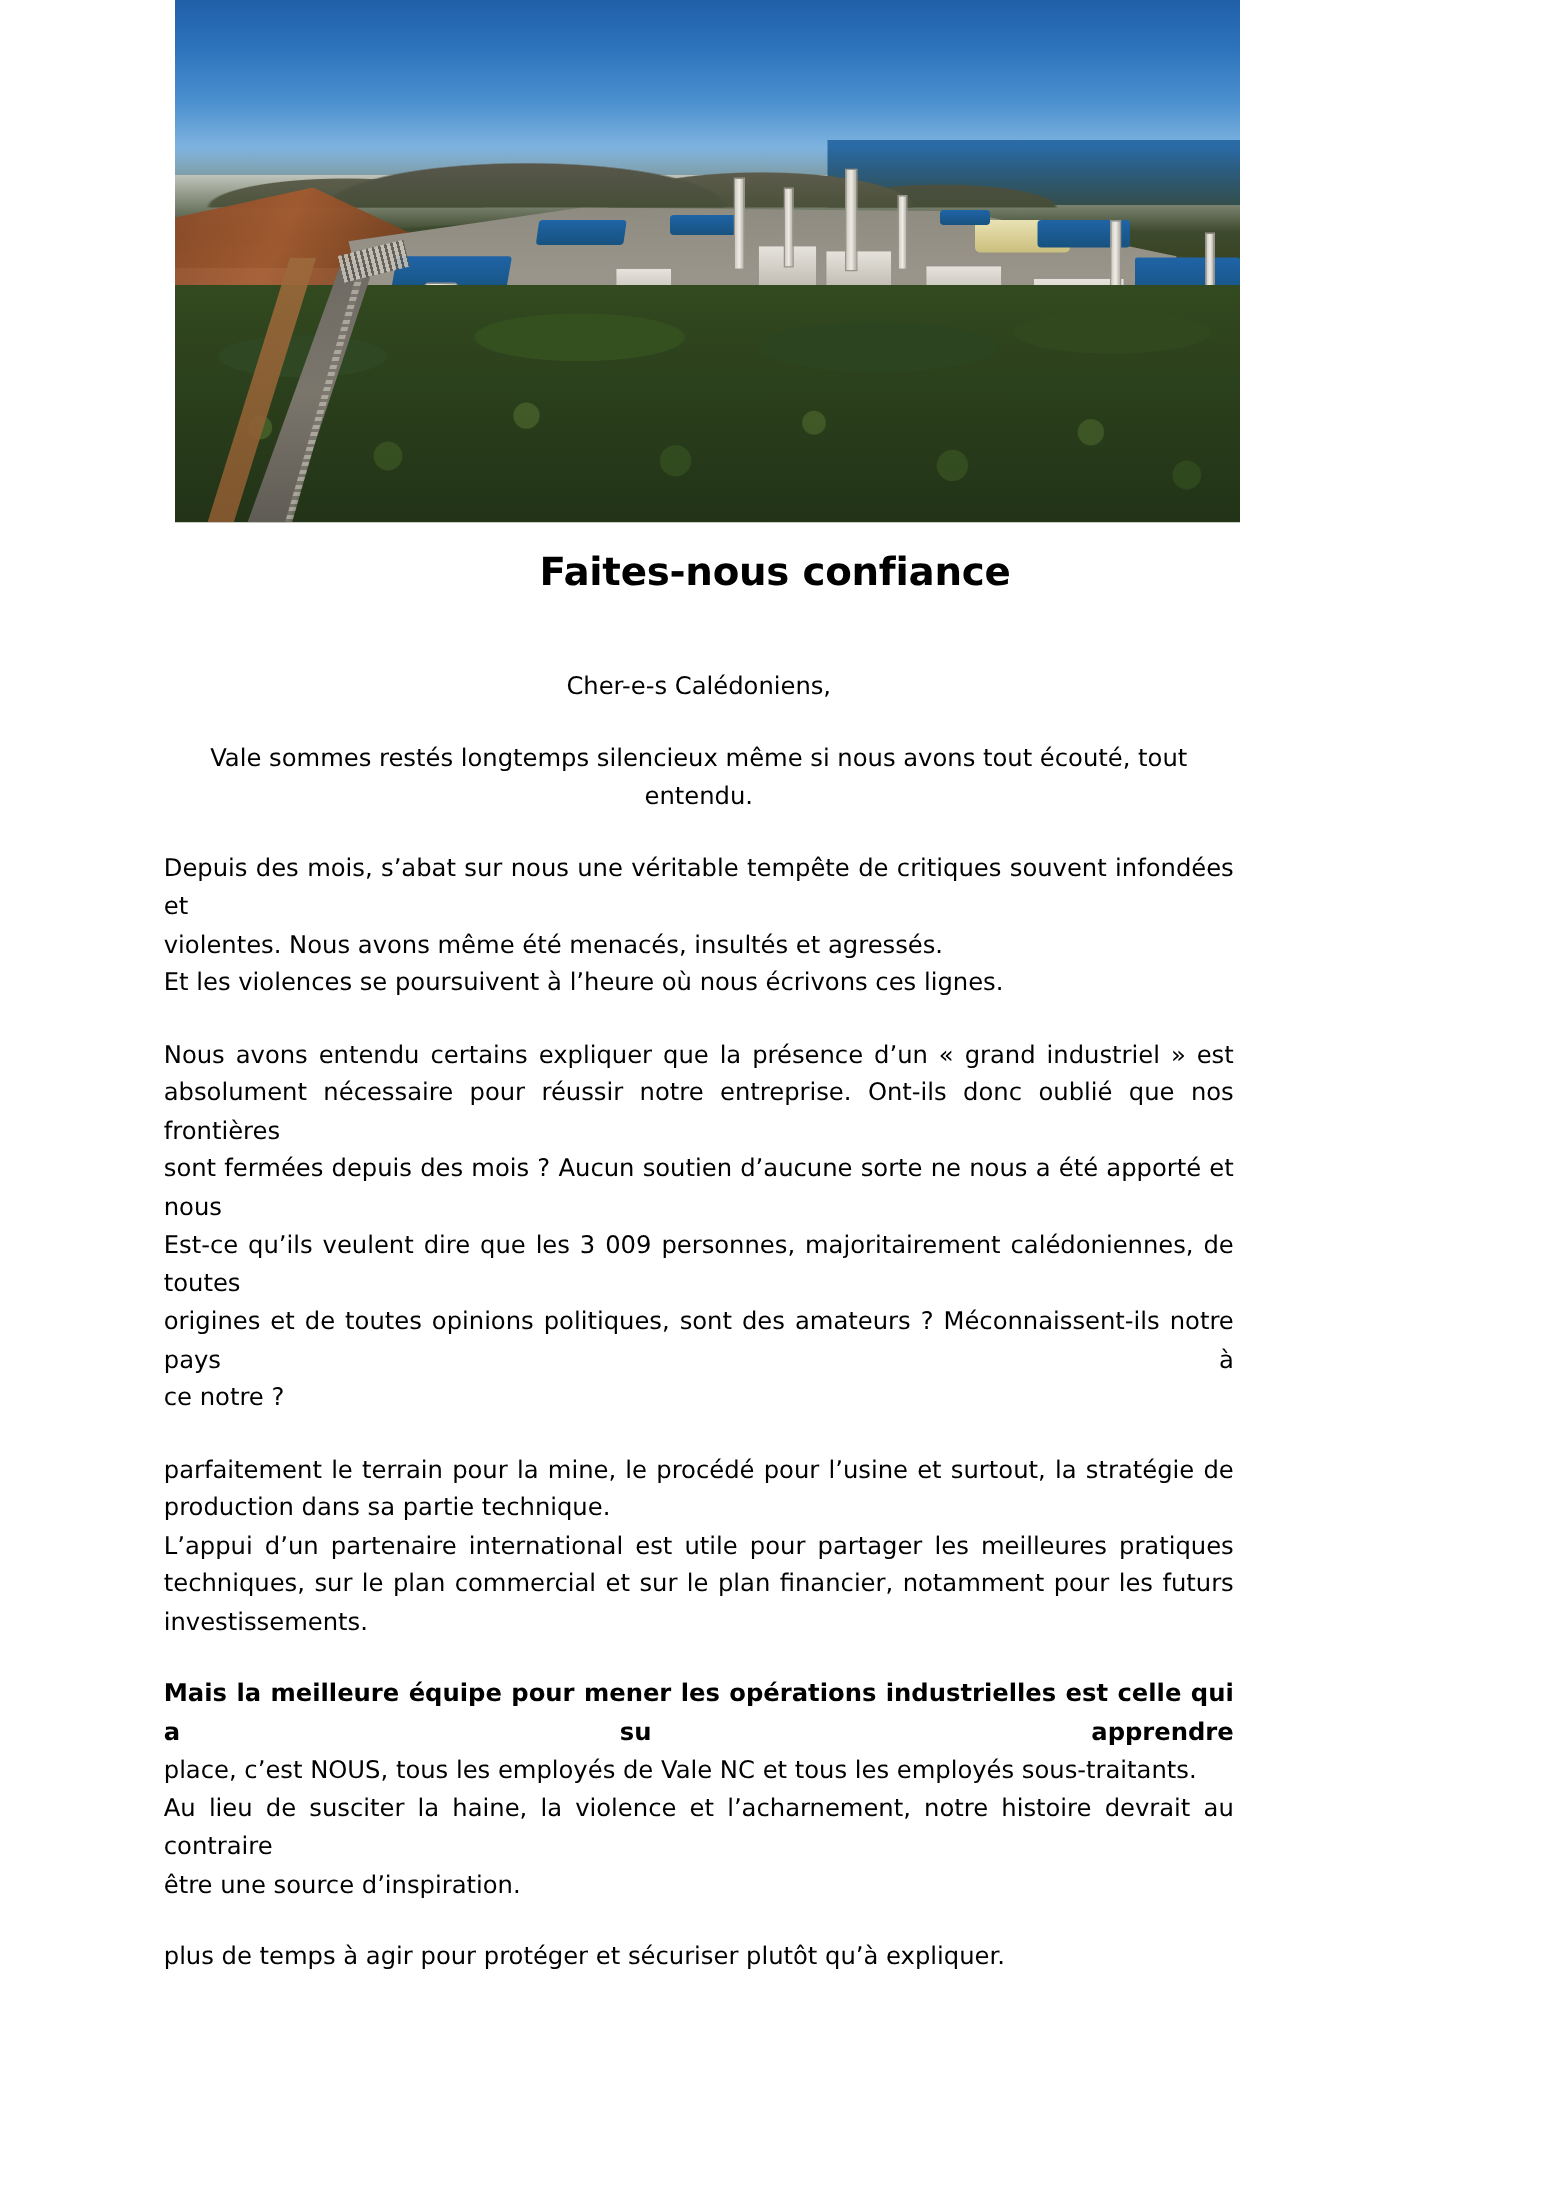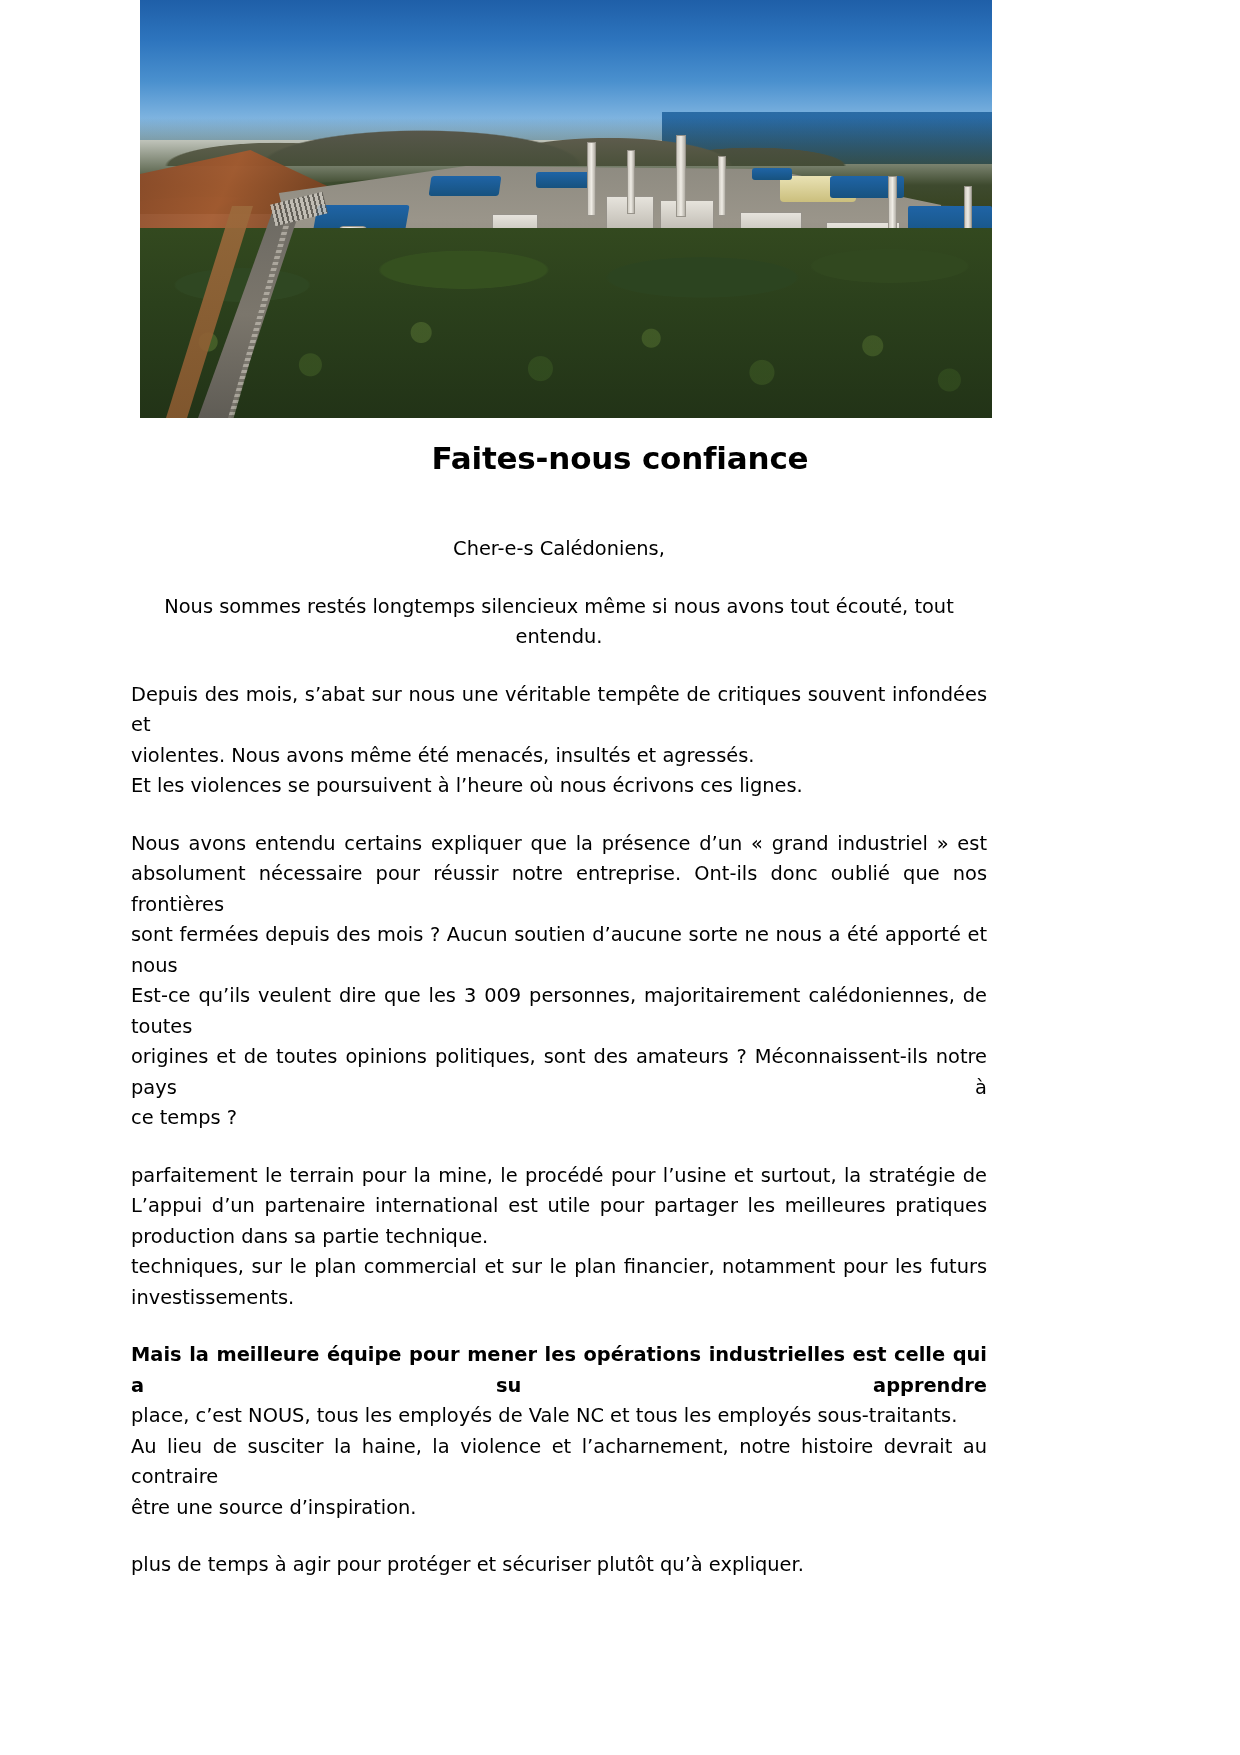--- a/index.html
+++ b/index.html
@@ -279,42 +279,42 @@
 
   <div class="doc-title">Faites-nous confiance</div>
 
   <div class="body-text">
 
     <p class="nojust">
       <span class="ln">Cher-e-s Calédoniens,</span>
     </p>
 
     <p class="nojust">
-      <span class="ln">Nous sommes restés longtemps silencieux même si nous avons tout écouté, tout entendu.</span>
+      <span class="ln">Vale sommes restés longtemps silencieux même si nous avons tout écouté, tout entendu.</span>
     </p>
 
     <p>
       <span class="ln just">Depuis des mois, s’abat sur nous une véritable tempête de critiques souvent infondées et</span>
       <span class="ln">violentes. Nous avons même été menacés, insultés et agressés.</span>
       <span class="ln">Et les violences se poursuivent à l’heure où nous écrivons ces lignes.</span>
     </p>
 
     <p>
       <span class="ln just">Nous avons entendu certains expliquer que la présence d’un « grand industriel » est</span>
       <span class="ln just">absolument nécessaire pour réussir notre entreprise. Ont-ils donc oublié que nos frontières</span>
       <span class="ln just">sont fermées depuis des mois ? Aucun soutien d’aucune sorte ne nous a été apporté et nous</span>
       <span class="ln just">Est-ce qu’ils veulent dire que les 3 009 personnes, majoritairement calédoniennes, de toutes</span>
       <span class="ln just">origines et de toutes opinions politiques, sont des amateurs ? Méconnaissent-ils notre pays à</span>
-      <span class="ln">ce temps ?</span>
+      <span class="ln">ce notre ?</span>
     </p>
 
     <p>
       <span class="ln just">parfaitement le terrain pour la mine, le procédé pour l’usine et surtout, la stratégie de</span>
+      <span class="ln">production dans sa partie technique.</span>
       <span class="ln just">L’appui d’un partenaire international est utile pour partager les meilleures pratiques</span>
-      <span class="ln">production dans sa partie technique.</span>
       <span class="ln just">techniques, sur le plan commercial et sur le plan financier, notamment pour les futurs</span>
       <span class="ln">investissements.</span>
     </p>
 
     <p>
       <span class="ln just"><b>Mais la meilleure équipe pour mener les opérations industrielles est celle qui a su apprendre</b></span>
       <span class="ln">place, c’est NOUS, tous les employés de Vale NC et tous les employés sous-traitants.</span>
       <span class="ln just">Au lieu de susciter la haine, la violence et l’acharnement, notre histoire devrait au contraire</span>
       <span class="ln">être une source d’inspiration.</span>
     </p>

